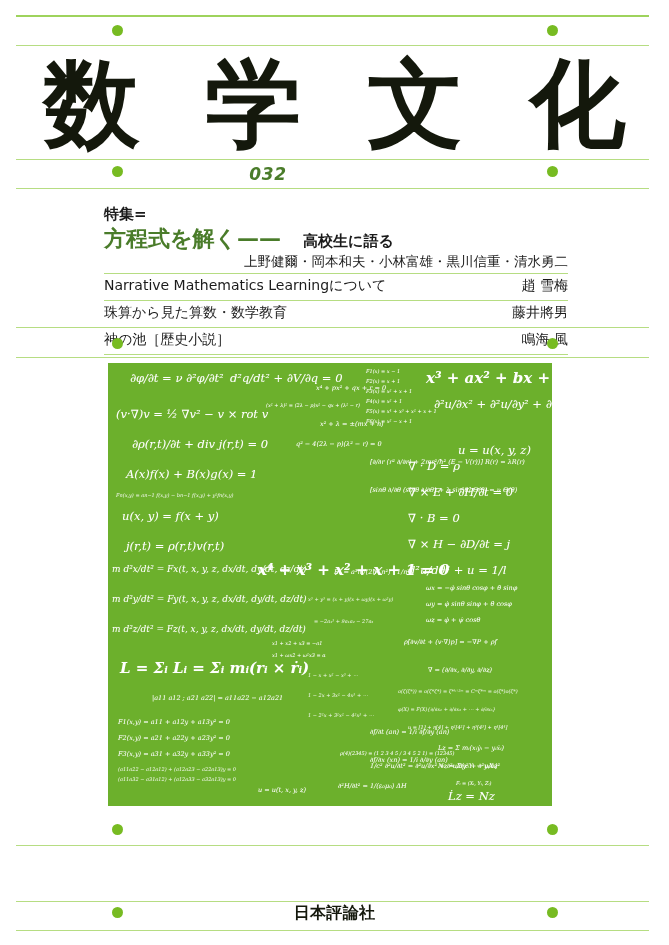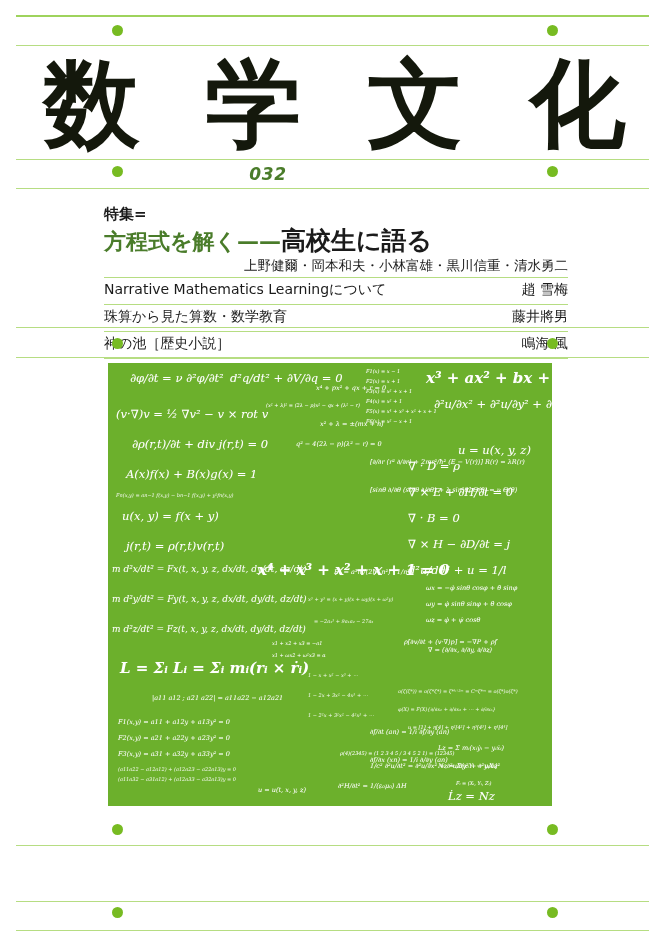--- a/index.html
+++ b/index.html
@@ -92,21 +92,22 @@
     font-family: "DejaVu Sans", sans-serif;
     font-size: 22px;
     font-weight: 700;
     line-height: 1.25;
     color: #4a7c2a;
     margin-top: 1px;
     white-space: nowrap;
   }
   .feature-title .sub {
     color: #1b1b1b;
-    font-size: 25px;
+    font-size: 15px;
+    margin-left: 22px;
   }
   .feature-authors {
     font-family: "DejaVu Sans", sans-serif;
     font-size: 13.5px;
     font-weight: 400;
     color: #1b1b1b;
     text-align: right;
     line-height: 1.3;
     margin-top: 1px;
     white-space: nowrap;
@@ -293,34 +294,35 @@
     <div class="fx sz-lg" style="left:300px; top:124px;">∇ × E + ∂H/∂t = 0</div>
     <div class="fx sz-lg" style="left:300px; top:150px;">∇ · B = 0</div>
     <div class="fx sz-lg" style="left:300px; top:176px;">∇ × H − ∂D/∂t = j</div>
     <div class="fx sz-lg" style="left:300px; top:202px;">d²u/dθ² + u = 1/l</div>
     <div class="fx sz-sm" style="left:262px; top:96px;">[∂/∂r (r² ∂/∂r) + 2mr²/ħ² (E − V(r))] R(r) = λR(r)</div>
     <div class="fx sz-sm" style="left:262px; top:124px;">[sinθ ∂/∂θ (sinθ ∂/∂θ) + λ sin²θ] Θ(θ) = ν Θ(θ)</div>
     <div class="fx sz-sm" style="left:318px; top:222px;">ωx = −φ̇ sinθ cosφ + θ̇ sinφ</div>
     <div class="fx sz-sm" style="left:318px; top:238px;">ωy = φ̇ sinθ sinφ + θ̇ cosφ</div>
     <div class="fx sz-sm" style="left:318px; top:254px;">ωz = φ̇ + ψ̇ cosθ</div>
     <div class="fx sz-sm" style="left:296px; top:276px;">ρ[∂v/∂t + (v·∇)p] = −∇P + ρf</div>
-    <div class="fx sz-sm" style="left:320px; top:284px;">∇ = (∂/∂x, ∂/∂y, ∂/∂z)</div>
+    <div class="fx sz-sm" style="left:320px; top:304px;">∇ = (∂/∂x, ∂/∂y, ∂/∂z)</div>
     <div class="fx sz-xs op" style="left:290px; top:326px;">o(ζ(ζ*)) = o(ζ*ζ*) = ζ*ᵏ⁺²ᵐ = Cᵐζ*ᵐ = o(ζ*)o(ζ*)</div>
     <div class="fx sz-xs op" style="left:290px; top:344px;">φ(X) = F(X){∂/∂x₁ + ∂/∂x₂ + ⋯ + ∂/∂xₙ}</div>
     <div class="fx sz-xs" style="left:300px; top:362px;">u = [1] + η[4] + η²[4²] + η³[4³] + η⁴[4⁴]</div>
     <div class="fx sz-sm" style="left:330px; top:382px;">Lz = Σ mᵢ(xᵢẏᵢ − yᵢẋᵢ)</div>
     <div class="fx sz-sm" style="left:330px; top:400px;">Nz = Σ(xᵢYᵢ − yᵢXᵢ)</div>
     <div class="fx sz-xs" style="left:348px; top:418px;">Fᵢ = (Xᵢ, Yᵢ, Zᵢ)</div>
     <div class="fx sz-lg" style="left:340px; top:428px;">L̇z = Nz</div>
     <div class="fx sz-sm" style="left:230px; top:420px;">∂²H/∂t² = 1/(ε₀μ₀) ΔH</div>
     <div class="fx sz-sm" style="left:226px; top:206px;">Eₙ = a³m/(2ħ² n²) · 1/n²</div>
   </div>
 
   <div class="dot" style="left:112px; top:824px;"></div>
   <div class="dot" style="left:547px; top:824px;"></div>
   <div class="rule thin" style="top:845px;"></div>
   <div class="rule thin" style="top:901px;"></div>
 
+  <div id="publisher">日本評論社</div>
   <div class="dot" style="left:112px; top:907px;"></div>
   <div class="dot" style="left:547px; top:907px;"></div>
   <div class="rule thin" style="top:930px;"></div>
 
 </div>
 
 </body></html>

